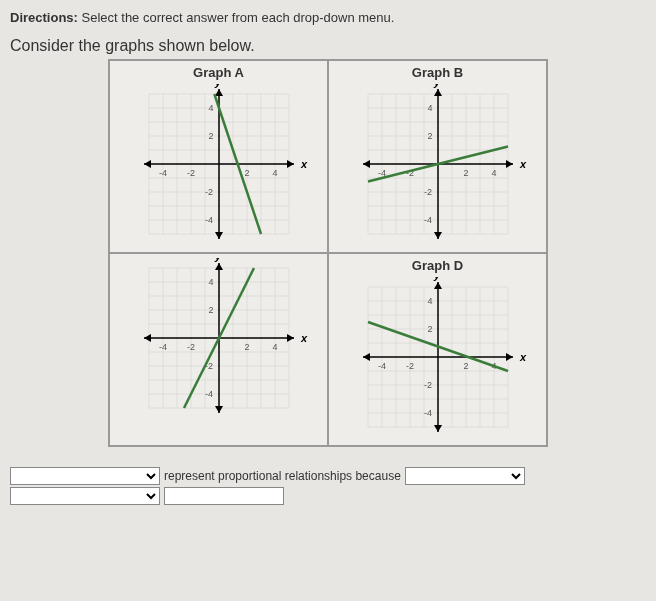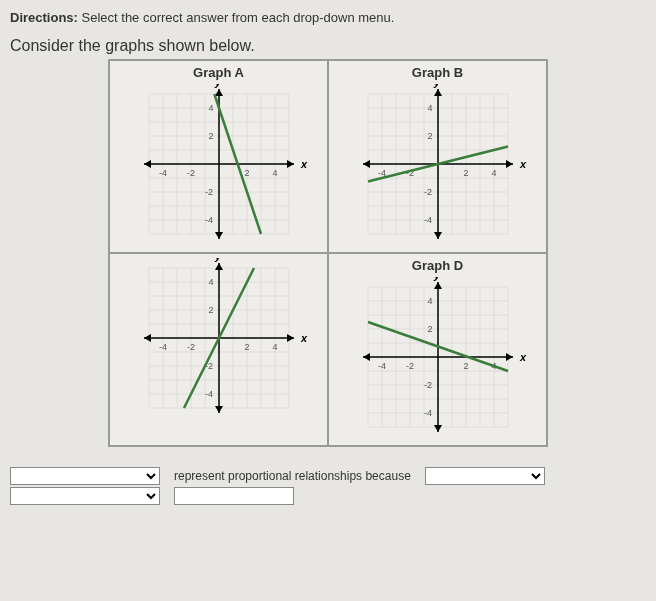--- a/index.html
+++ b/index.html
@@ -27,21 +27,21 @@
   padding: 4px 0 8px;
   text-align: center;
 }
 .graph-title { font-size: 13px; font-weight: bold; margin-bottom: 4px; }
 .graph-svg { display: block; margin: 0 auto; }
 .answer-row {
   display: flex;
   align-items: center;
   font-size: 12px;
   margin-bottom: 2px;
-  gap: 14px;
+  gap: 4px;
   flex-wrap: wrap;
 }
 select.dd {
   font-size: 11px;
   width: 150px;
   border: 1px solid #888;
   background: #fff;
   height: 18px;
 }
 .blank-box {

